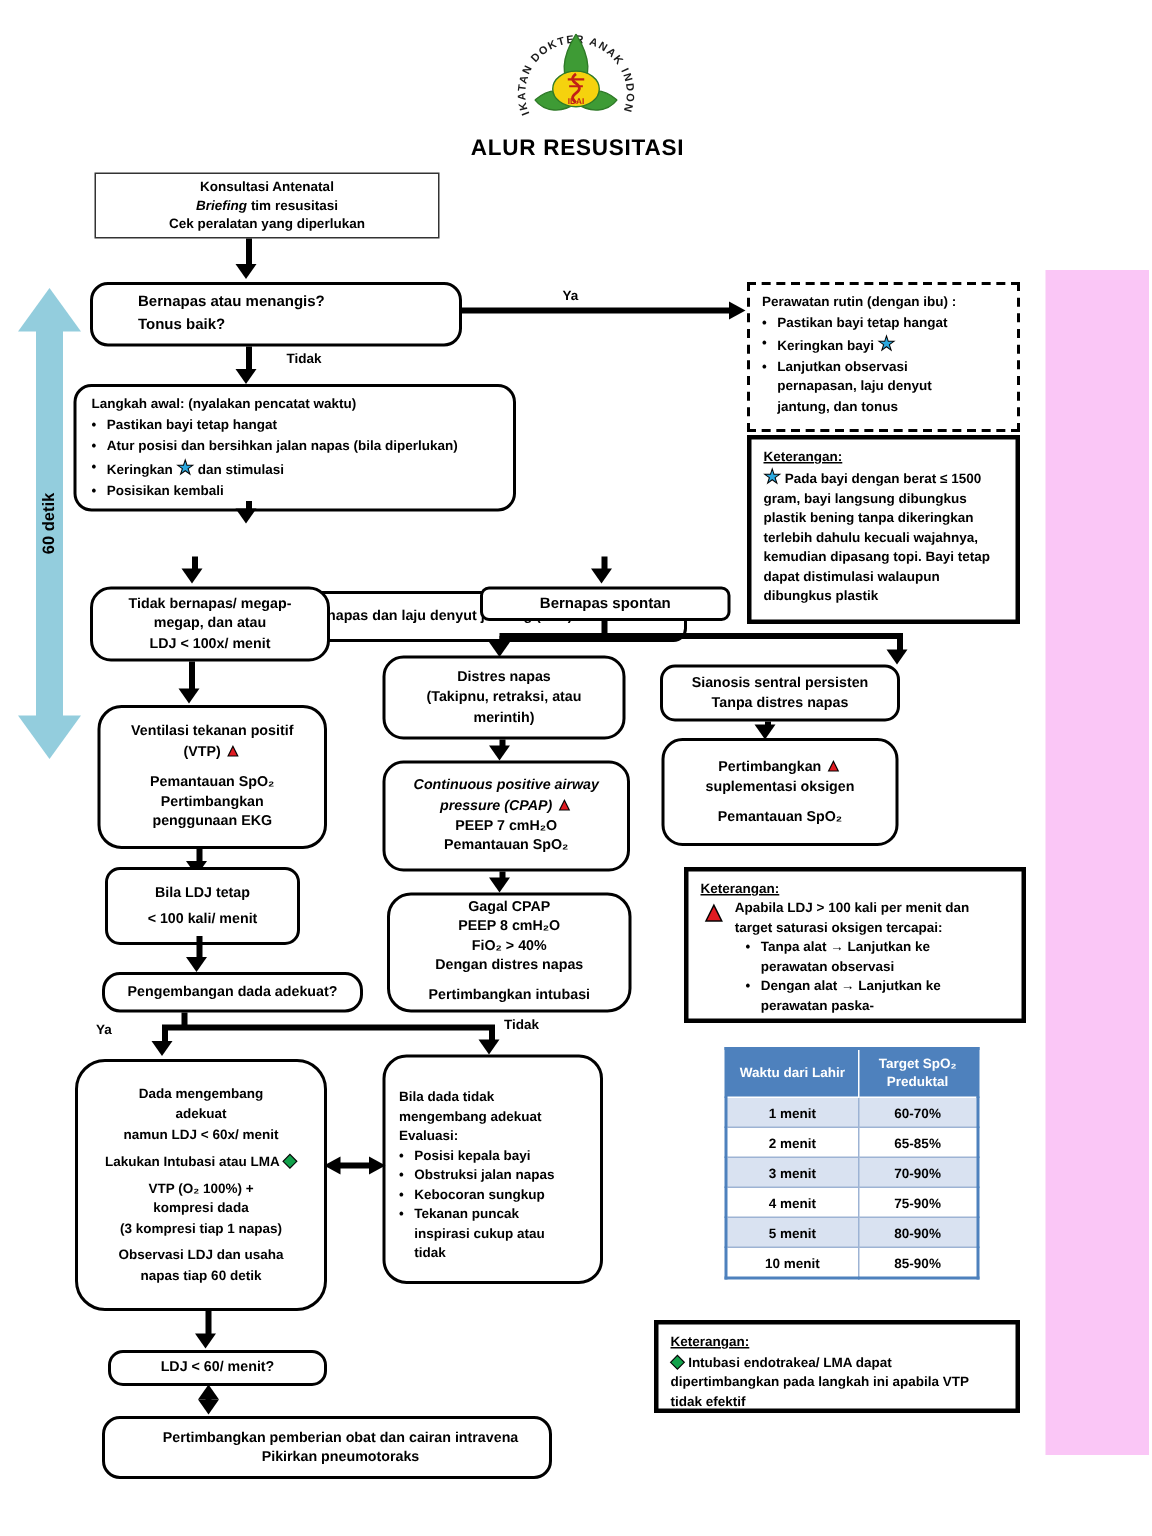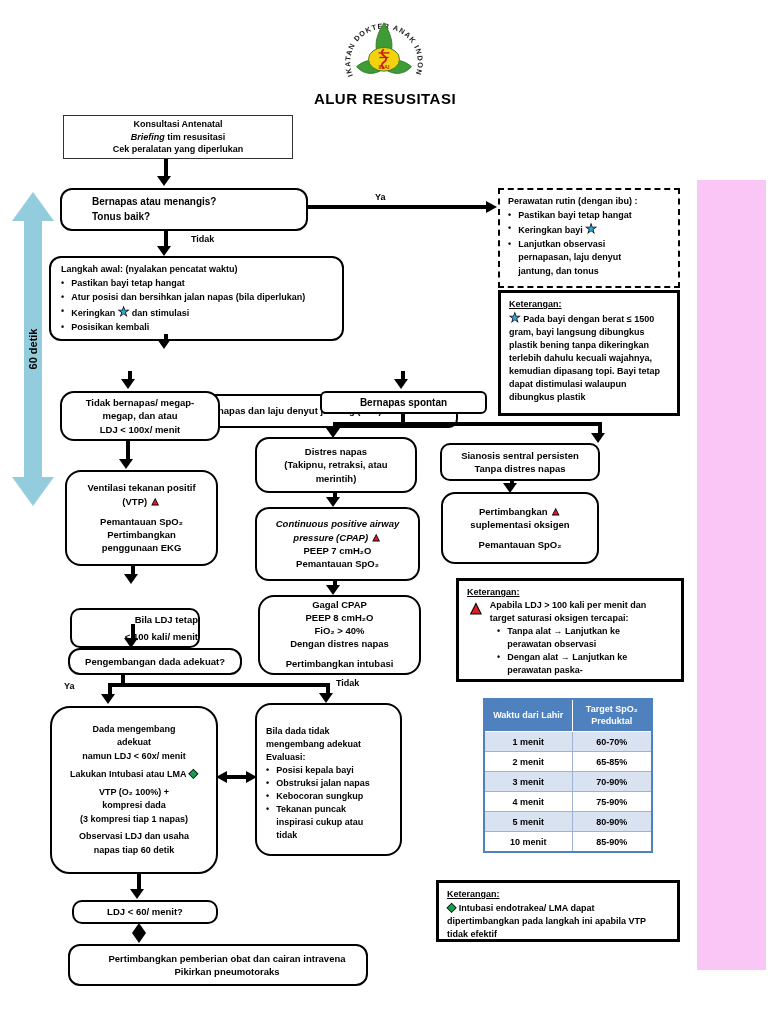--- a/index.html
+++ b/index.html
@@ -200,21 +200,21 @@
 
   <div class="vl" style="left:510px;top:481px;height:4px;"></div>
   <div class="ah ah-d" style="left:503px;top:483px;"></div>
   <div class="bx cc" style="left:441px;top:492px;width:158px;height:72px;border-radius:14px;">
     <div><span>Pertimbangkan</span> <span class="tri">▲</span></div>
     <div>suplementasi oksigen</div>
     <div class="gap7"></div>
     <div>Pemantauan SpO₂</div>
   </div>
 
-  <div class="bx cc" style="left:70px;top:608px;width:130px;height:40px;border-radius:10px;align-items:flex-end;">
+  <div class="bx cc" style="left:70px;top:578px;width:130px;height:52px;border-radius:10px;">
     <div>Bila LDJ tetap</div>
     <div class="gap4"></div>
     <div>&lt; 100 kali/ menit</div>
   </div>
   <div class="vl" style="left:131px;top:624px;height:16px;"></div>
   <div class="ah ah-d" style="left:124px;top:638px;"></div>
 
   <div class="bx cc" style="left:258px;top:595px;width:163px;height:80px;border-radius:16px;line-height:1.35;">
     <div>Gagal CPAP</div>
     <div>PEEP 8 cmH₂O</div>

